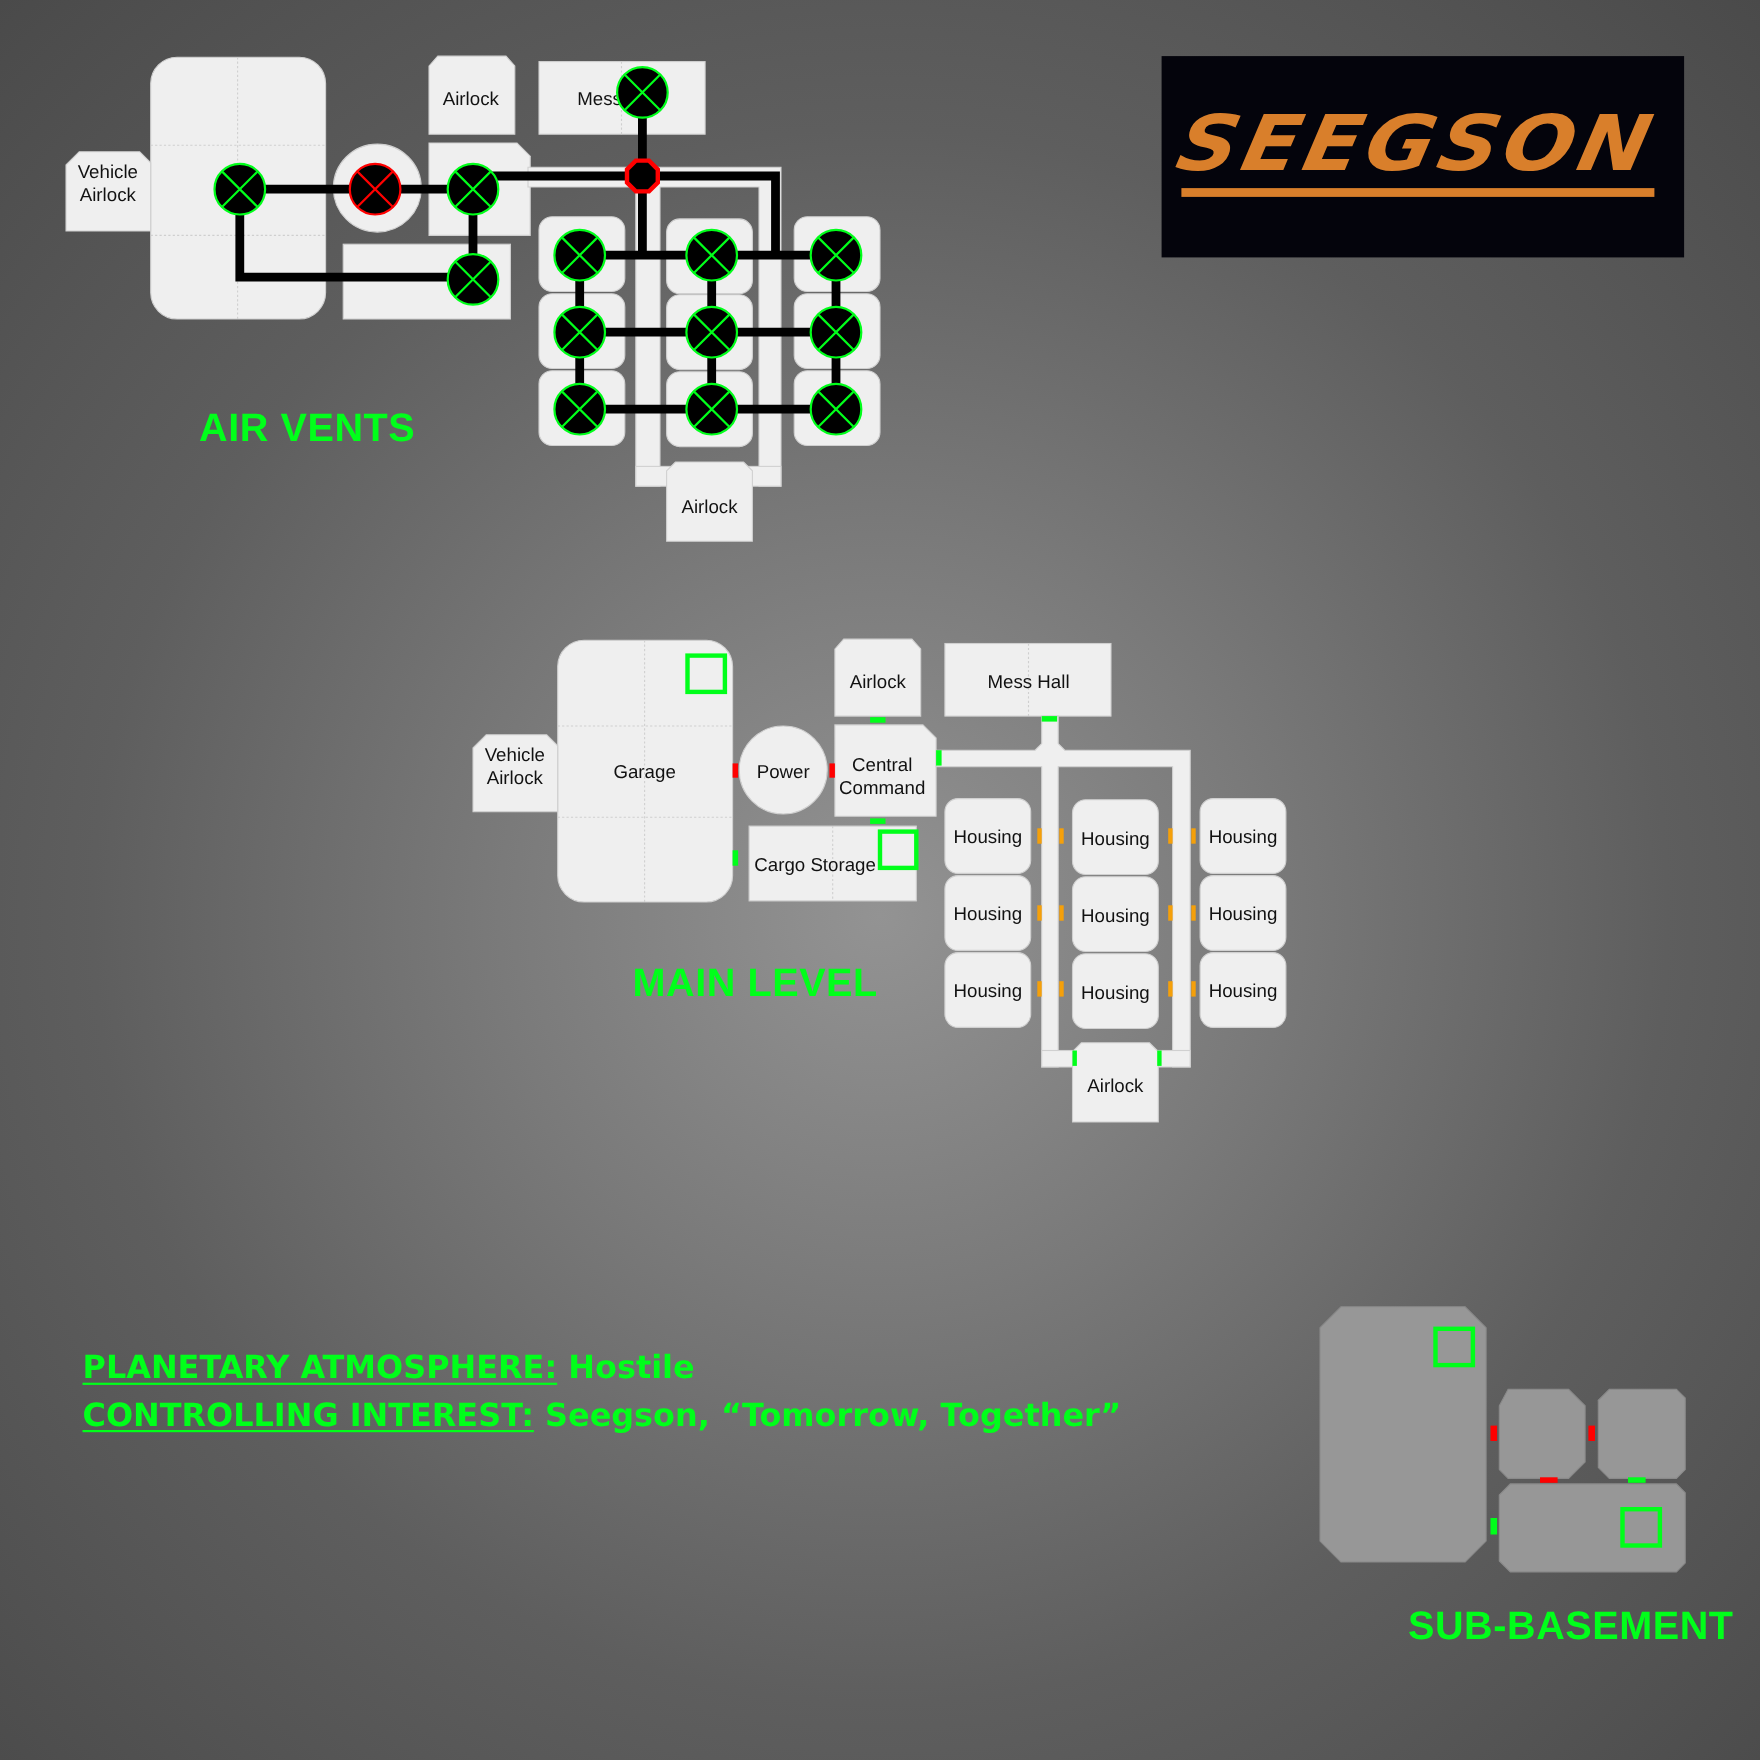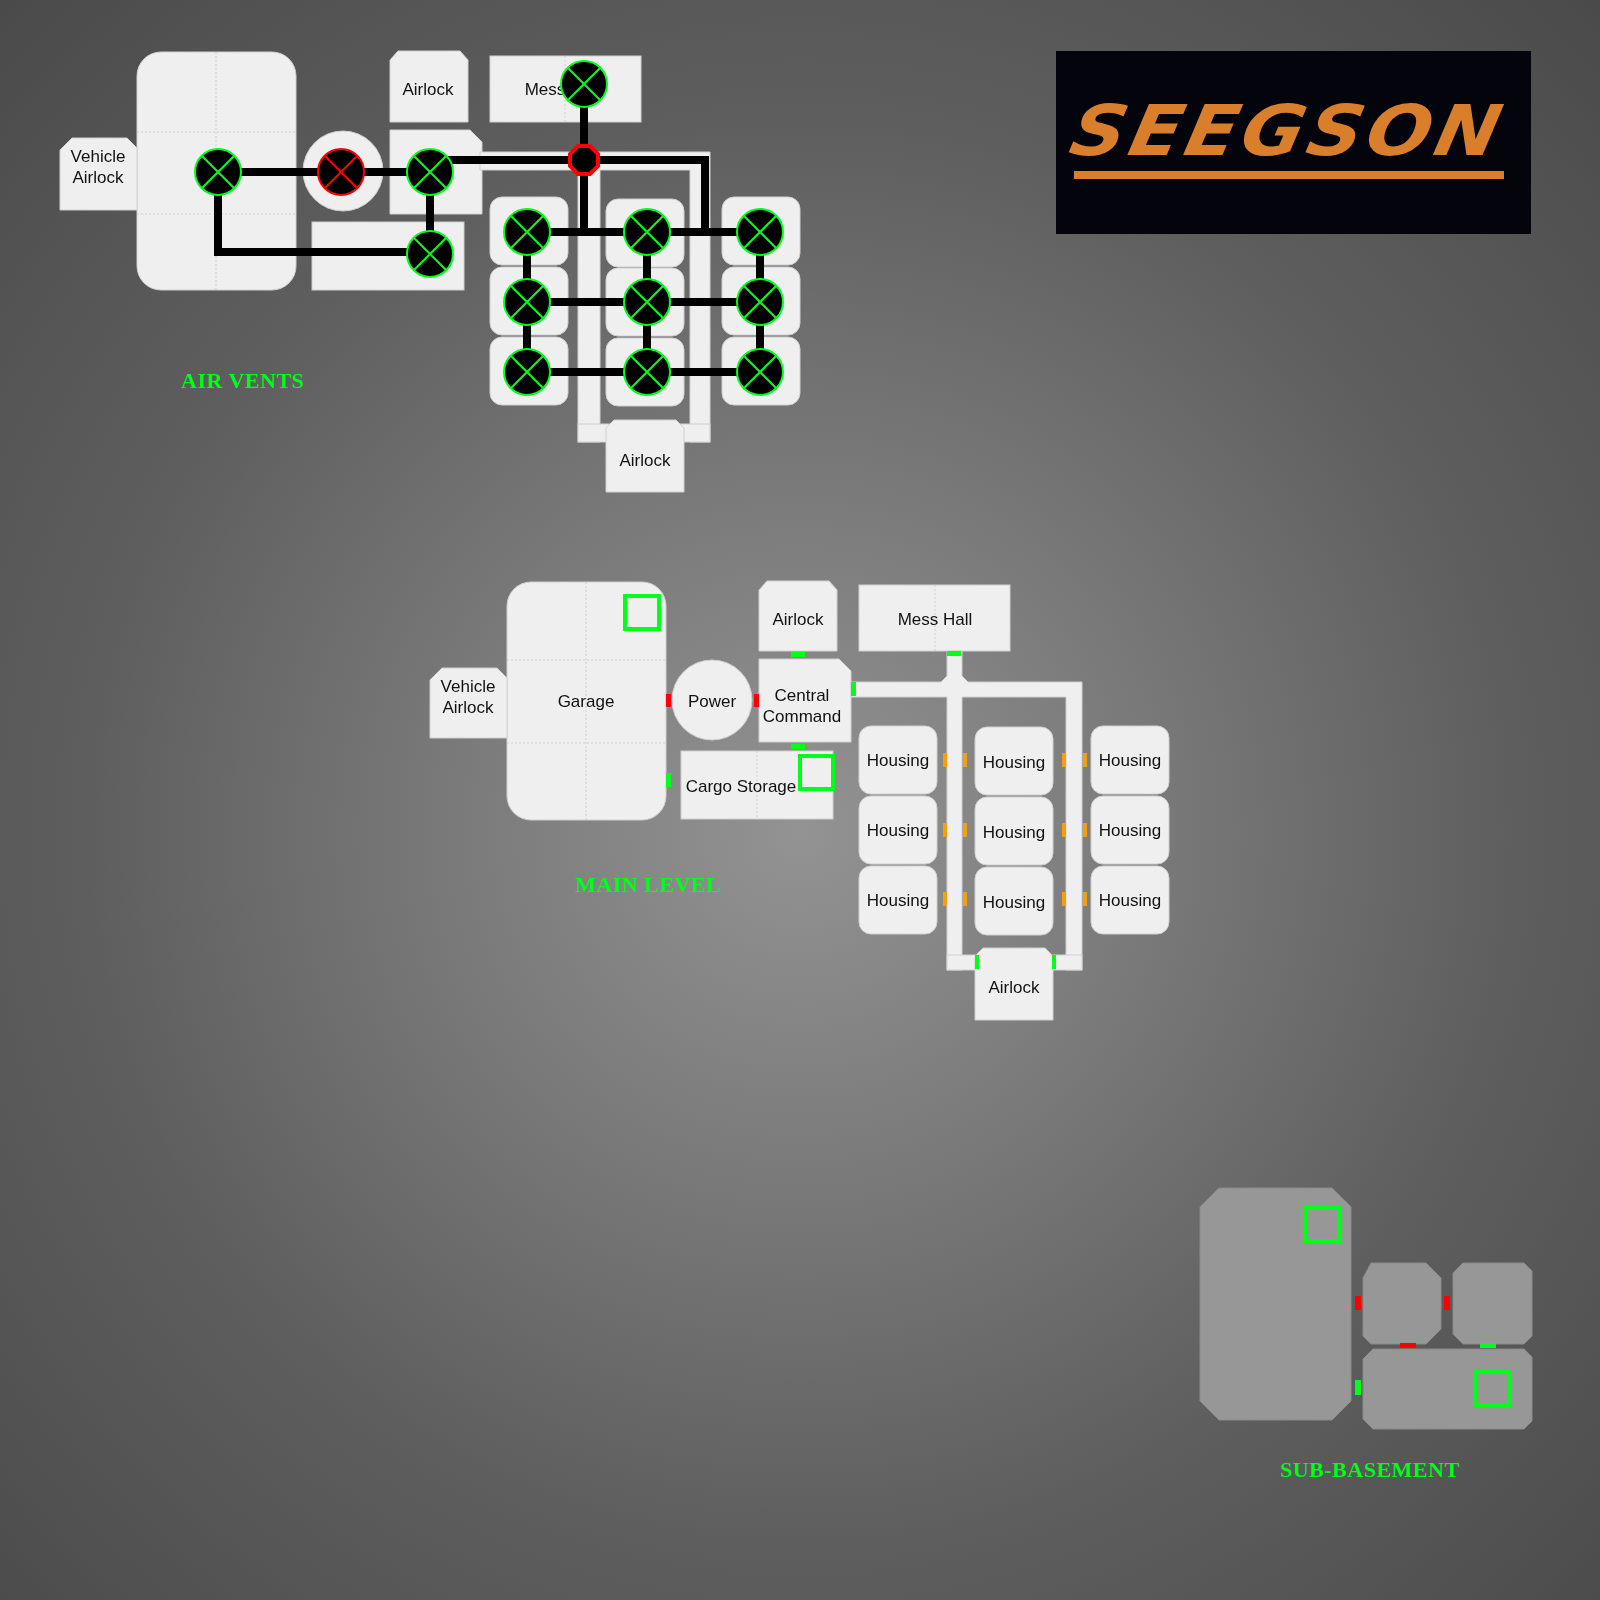--- a/index.html
+++ b/index.html
@@ -1,21 +1,21 @@
 <!DOCTYPE html>
 <html><head>
 <meta charset="utf-8">
 <style>
   html,body{margin:0;padding:0;}
   body{width:1600px;height:1600px;position:relative;overflow:hidden;
     background:radial-gradient(circle at 50% 52%, #939393 0%, #7a7a7a 30%, #5e5e5e 62%, #4a4a4a 100%);
     font-family:"Liberation Sans", sans-serif;}
   svg{position:absolute;left:0;top:0;}
   .room-label{font-family:"Liberation Sans", sans-serif;font-size:17px;fill:#111;}
-  .section-title{position:absolute;color:#00ff1a;font-family:Liberation Serif, serif;font-weight:bold;font-size:22px;letter-spacing:0.5px;white-space:nowrap;}
+  .section-title{position:absolute;color:#00ff1a;font-family:Liberation Sans, sans-serif;font-weight:bold;font-size:36px;letter-spacing:0.5px;white-space:nowrap;}
   .logo{position:absolute;left:1056px;top:51px;width:475px;height:183px;background:#04040c;}
   .logo-text{position:absolute;left:16px;top:42px;font-family:"DejaVu Sans", sans-serif;font-weight:bold;font-style:italic;font-size:76px;color:#d97f2b;letter-spacing:4px;transform:skewX(-12deg) scaleY(0.92);line-height:1;}
   .logo-bar{position:absolute;left:18px;top:120px;width:430px;height:8px;background:#d97f2b;}
   .info{position:absolute;left:75px;top:1222px;color:#00ff1a;font-family:"DejaVu Sans", sans-serif;font-weight:bold;font-size:29px;line-height:43px;}
   .info .k{text-decoration:underline;text-underline-offset:4px;}
 </style>
 </head>
 <body>
 
 <svg width="820" height="500" viewBox="0 0 820 500">
@@ -238,13 +238,15 @@
   <rect x="1400" y="1343" width="16" height="5" fill="#ff0000"></rect>
   <rect x="1480" y="1343" width="16" height="5" fill="#00ff1a"></rect>
   <rect x="1355" y="1380" width="6" height="15" fill="#00ff1a"></rect>
   <rect x="1305" y="1208" width="34" height="33" fill="none" stroke="#00ff1a" stroke-width="4"></rect>
   <rect x="1475" y="1372" width="34" height="33" fill="none" stroke="#00ff1a" stroke-width="4"></rect>
 </svg>
 
 <div class="section-title" style="left:1280px;top:1457px;">SUB-BASEMENT</div>
 
 <div class="info">
+  <div><span class="k">PLANETARY ATMOSPHERE:</span> <span>Hostile</span></div>
+  <div style="white-space:nowrap;"><span class="k">CONTROLLING INTEREST:</span> <span>Seegson, “Tomorrow, Together”</span></div>
 </div>
 
 </body></html>

